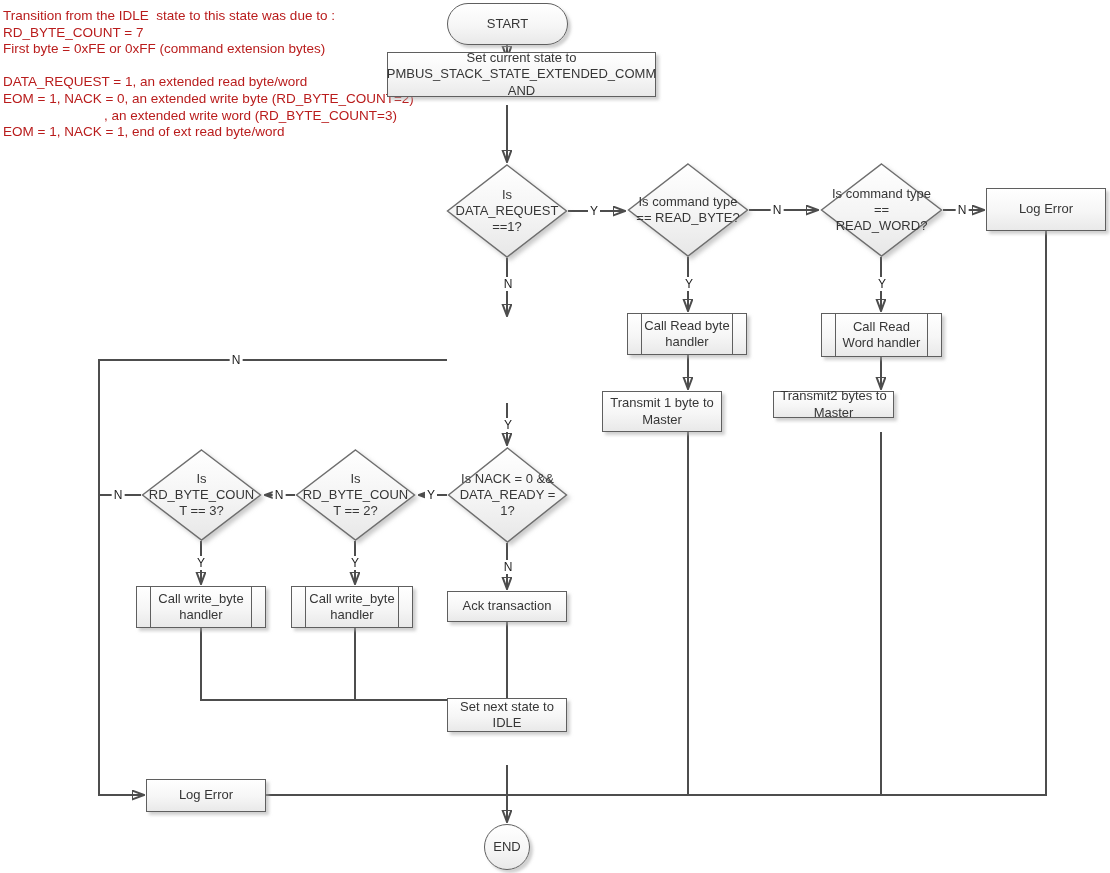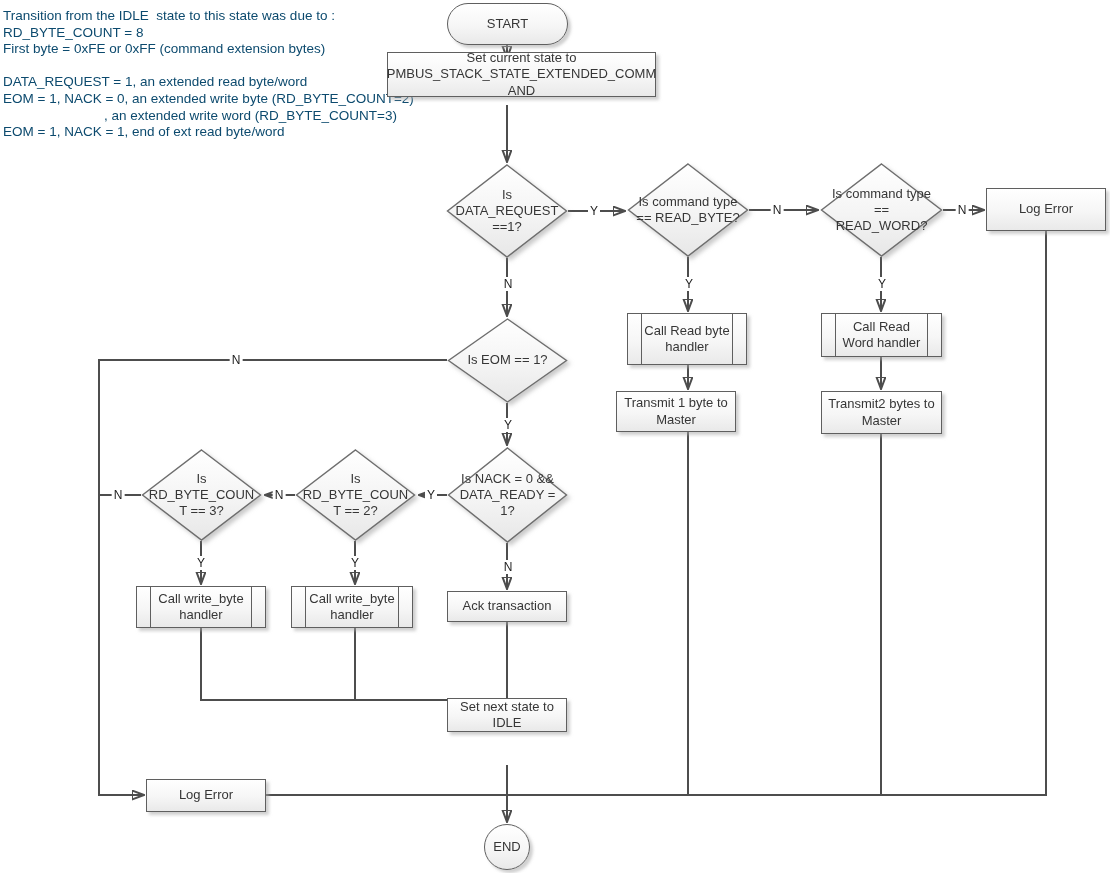--- a/index.html
+++ b/index.html
@@ -1,21 +1,21 @@
 <!DOCTYPE html>
 <html><head>
 <meta charset="utf-8">
 <style>
   html,body { margin:0; padding:0; background:#ffffff; }
   .canvas { position:relative; width:1110px; height:873px; overflow:hidden;
             font-family:"Liberation Sans", sans-serif; background:#ffffff; }
 
   
   .ann { position:absolute; left:3px; top:8px; font-size:13.5px; line-height:16.6px;
-         color:#0c4a6e; z-index:2; }
+         color:#b91c1c; z-index:2; }
   .ann-line { min-height:16.6px; white-space:pre; }
   .ann-line.indent { padding-left:101px; }
 
   
   svg.wires { position:absolute; left:0; top:0; z-index:1; }
   svg.wires path { fill:none; stroke:#4d4d4d; stroke-width:2; }
 
   
   .node { position:absolute; display:flex; align-items:center; justify-content:center;
           text-align:center; font-size:13px; color:#363636; line-height:1.25; z-index:2; }
@@ -77,21 +77,21 @@
     <path d="M355 541 V583" marker-end="url(#ah)"></path>
     <path d="M201 628 V700 H505"></path>
     <path d="M355 628 V700"></path>
     <path d="M507 622 V728" marker-end="url(#ah)"></path>
     <path d="M507 765 V821" marker-end="url(#ah)"></path>
     <path d="M266 795 H1047"></path>
   </svg>
 
   <div class="ann">
     <div class="ann-line">Transition from the IDLE  state to this state was due to :</div>
-    <div class="ann-line">RD_BYTE_COUNT = 8</div>
+    <div class="ann-line">RD_BYTE_COUNT = 7</div>
     <div class="ann-line">First byte = 0xFE or 0xFF (command extension bytes)</div>
     <div class="ann-line"></div>
     <div class="ann-line">DATA_REQUEST = 1, an extended read byte/word</div>
     <div class="ann-line">EOM = 1, NACK = 0, an extended write byte (RD_BYTE_COUNT=2)</div>
     <div class="ann-line indent">, an extended write word (RD_BYTE_COUNT=3)</div>
     <div class="ann-line">EOM = 1, NACK = 1, end of ext read byte/word</div>
   </div>
 
   <div class="node box stadium" style="left:447px;top:3px;width:121px;height:42px">
     <span class="lbl">START</span>
@@ -126,46 +126,40 @@
       </svg>
     <span class="lbl">Is command type
 ==
 READ_WORD?</span>
   </div>
 
   <div class="node box" style="left:986px;top:188px;width:120px;height:43px">
     <span class="lbl">Log Error</span>
   </div>
 
-  <div class="node box predef" style="left:627px;top:313px;width:120px;height:52px">
+  <div class="node box predef" style="left:627px;top:313px;width:120px;height:42px">
     <span class="lbl">Call Read byte
 handler</span>
   </div>
 
   <div class="node box predef" style="left:821px;top:313px;width:121px;height:44px">
     <span class="lbl">Call Read
 Word handler</span>
   </div>
 
-  <div class="node box" style="left:616px;top:391px;width:120px;height:41px">
+  <div class="node box" style="left:602px;top:391px;width:120px;height:41px">
     <span class="lbl">Transmit 1 byte to
 Master</span>
   </div>
 
-  <div class="node box" style="left:821px;top:391px;width:121px;height:43px">
+  <div class="node box" style="left:773px;top:391px;width:121px;height:27px">
     <span class="lbl">Transmit2 bytes to
 Master</span>
   </div>
 
-  <div class="node diamond" style="left:447px;top:318px;width:121px;height:85px">
-    <svg width="121" height="85">
-        <polygon points="60.5,1 119.5,42.5 60.5,84 1.5,42.5"></polygon>
-      </svg>
-    <span class="lbl">Is EOM == 1?</span>
-  </div>
 
   <div class="node diamond" style="left:447px;top:447px;width:121px;height:96px">
     <svg width="121" height="96">
         <polygon points="60.5,1 119.5,48 60.5,95 1.5,48"></polygon>
       </svg>
     <span class="lbl">Is NACK = 0 &amp;&amp;
 DATA_READY =
 1?</span>
   </div>
 

